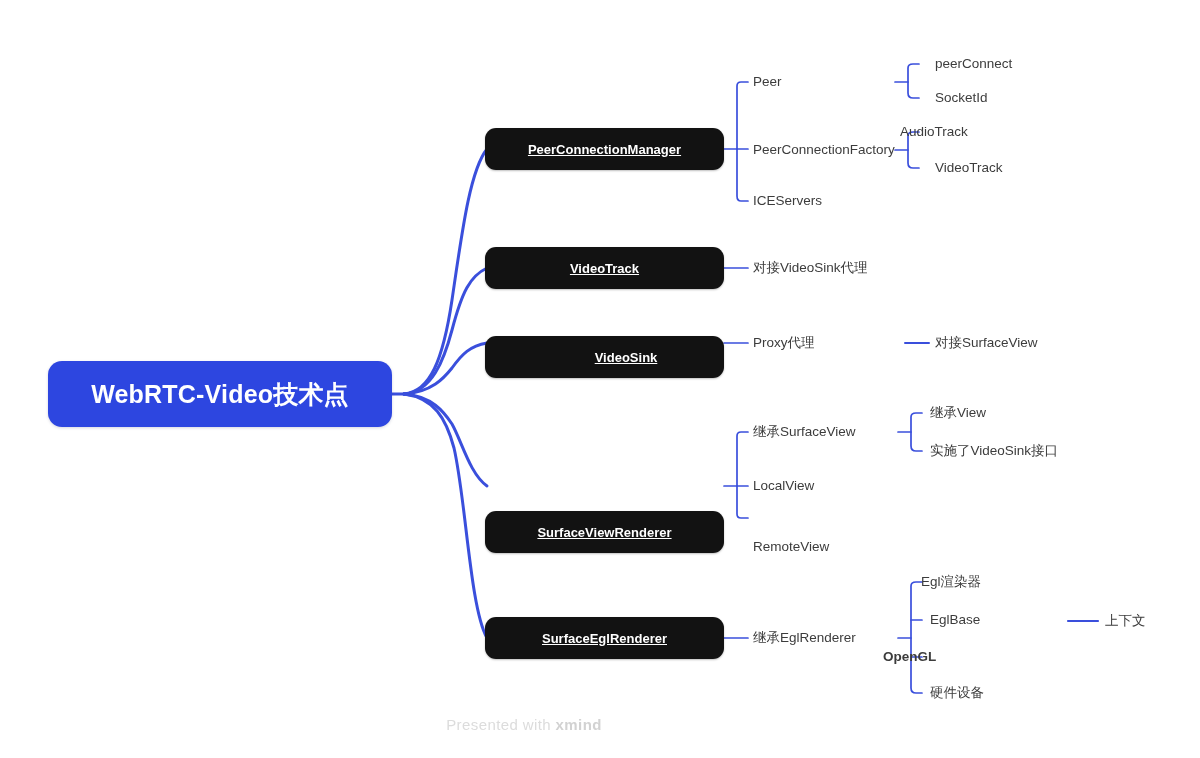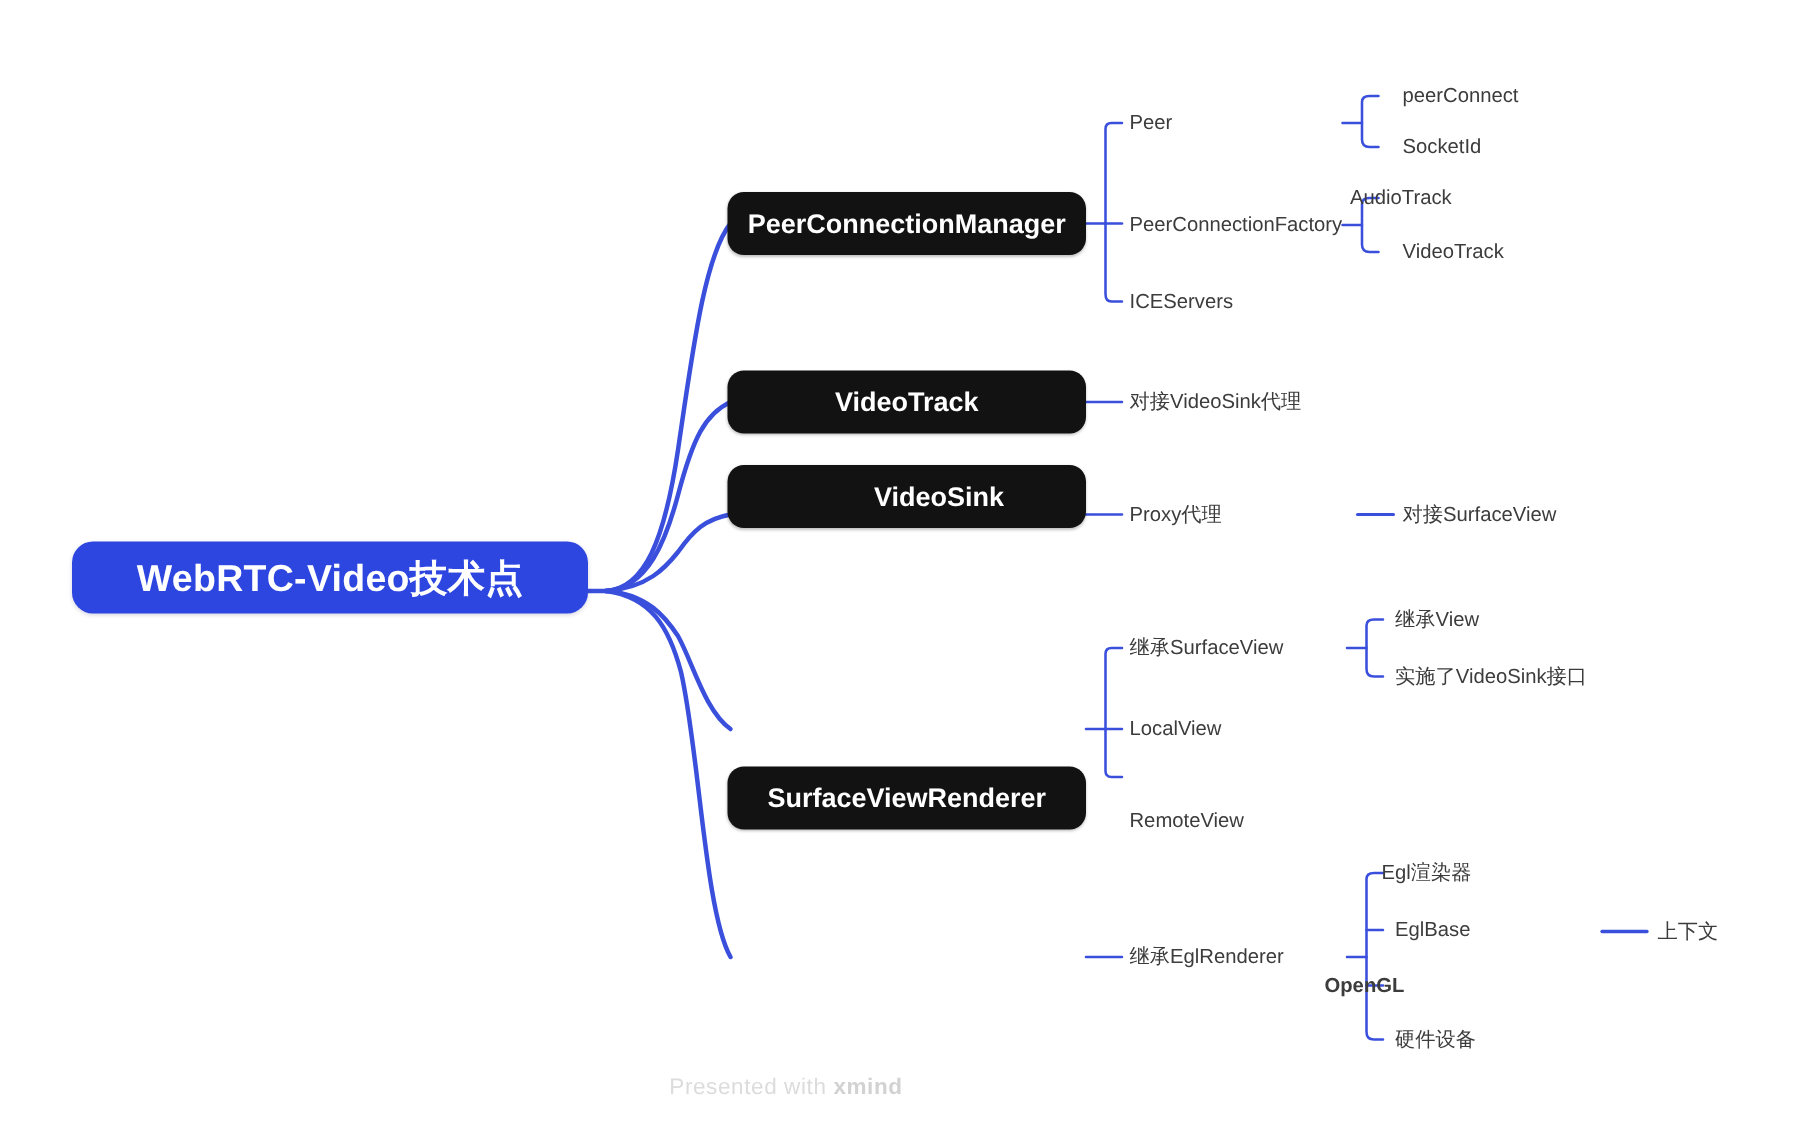--- a/index.html
+++ b/index.html
@@ -28,21 +28,21 @@
   .node {
     position: absolute;
     box-sizing: border-box;
   }
 
   
   .root-node {
     left: 48px;
     top: 361px;
     width: 344px;
-    height: 48px;
+    height: 66px;
     background: #2d46e0;
     border-radius: 14px;
     display: flex;
     align-items: center;
     justify-content: center;
     box-shadow: 0 1px 3px rgba(20,30,90,0.18);
   }
   .root-node .label {
     color: #ffffff;
     font-size: 25px;
@@ -58,27 +58,28 @@
     height: 42px;
     background: #121212;
     border-radius: 11px;
     display: flex;
     align-items: center;
     justify-content: center;
     box-shadow: 0 1px 2px rgba(0,0,0,0.25);
   }
   .main-node .label {
     color: #ffffff;
-    font-size: 18px;
+    font-size: 13px;
     font-weight: bold;
     white-space: nowrap;
+    text-decoration: underline;
   }
   #main-0 { top: 128px; }
   #main-1 { top: 247px; }
-  #main-2 { top: 310px; padding-left: 43px; }
+  #main-2 { top: 336px; padding-left: 43px; }
   #main-3 { top: 465px; margin-top: 46px; }
   #main-4 { top: 617px; }
 
   
   .sub-node {
     position: absolute;
     color: #3c3c3c;
     font-size: 13.5px;
     line-height: 16px;
     white-space: nowrap;
@@ -182,20 +183,23 @@
   </div>
   <div class="node main-node" id="main-1">
     <span class="label">VideoTrack</span>
   </div>
   <div class="node main-node" id="main-2">
     <span class="label">VideoSink</span>
   </div>
   <div class="node main-node" id="main-3">
     <span class="label">SurfaceViewRenderer</span>
   </div>
+  <div class="node main-node" id="main-4">
+    <span class="label">SurfaceEglRenderer</span>
+  </div>
 
   <div class="sub-node lvl2" style="left:753px; top:82px;">Peer</div>
   <div class="sub-node lvl3" style="left:935px; top:64px;">peerConnect</div>
   <div class="sub-node lvl3" style="left:935px; top:98px;">SocketId</div>
 
   <div class="sub-node lvl2" style="left:753px; top:150px;">PeerConnectionFactory</div>
   <div class="sub-node lvl3" style="left:900px; top:132px;">AudioTrack</div>
   <div class="sub-node lvl3" style="left:935px; top:168px;">VideoTrack</div>
 
   <div class="sub-node lvl2" style="left:753px; top:201px;">ICEServers</div>

